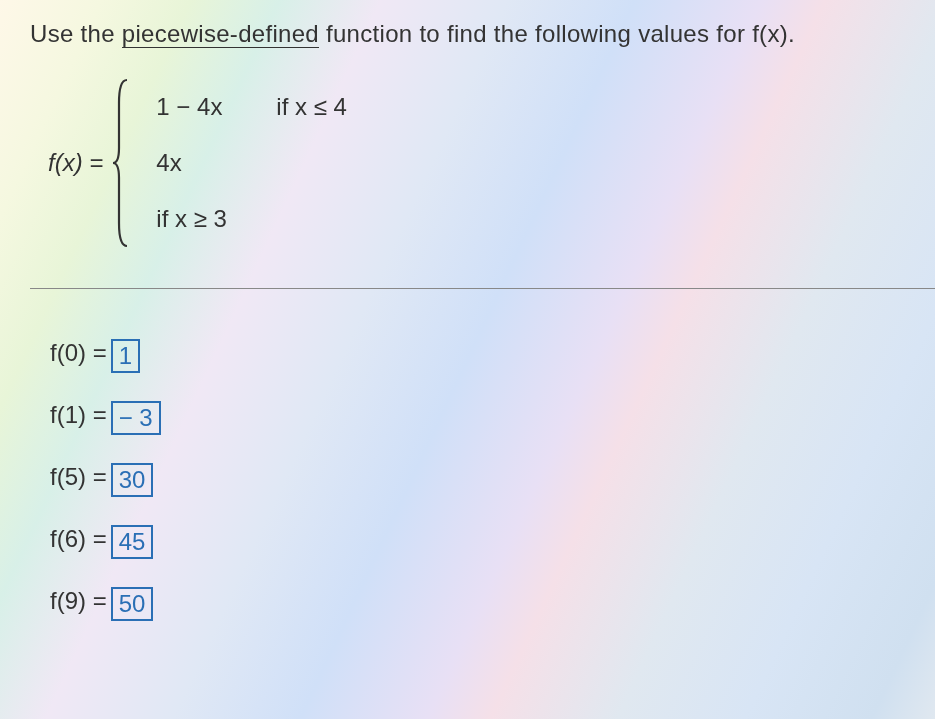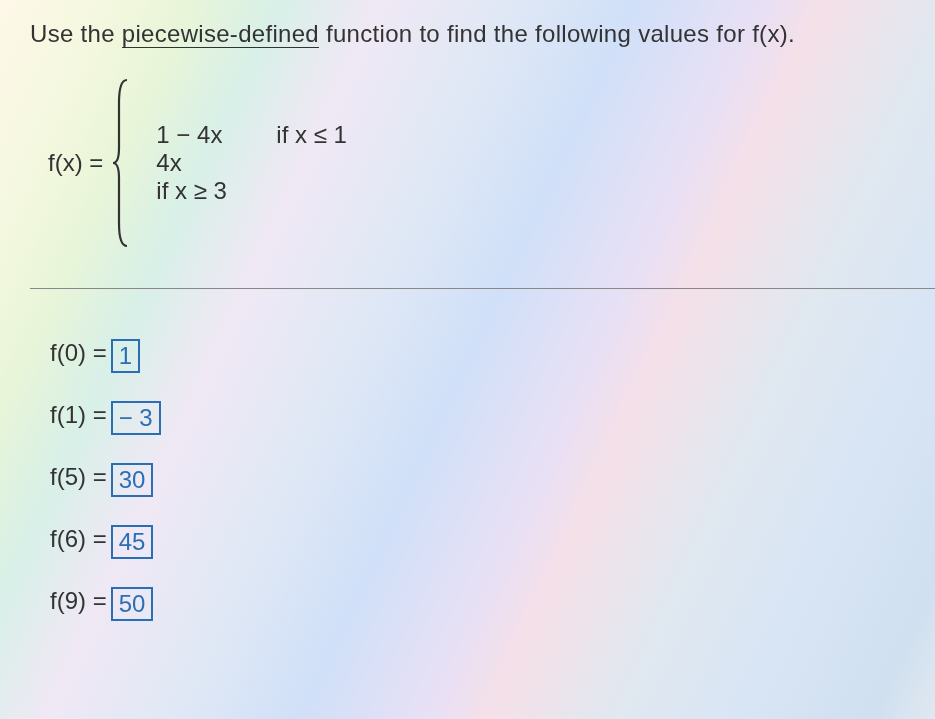--- a/index.html
+++ b/index.html
@@ -41,34 +41,36 @@
     .function-def {
       display: flex;
       align-items: center;
       margin-left: 18px;
       margin-bottom: 40px;
     }
     .fx-label {
       font-size: 24px;
       color: #333;
       margin-right: 8px;
+      font-style: italic;
     }
     .brace {
       width: 20px;
       height: 170px;
       position: relative;
       margin-right: 25px;
     }
     .brace svg {
       width: 100%;
       height: 100%;
     }
     .pieces {
       display: flex;
       flex-direction: column;
+      gap: 28px;
     }
     .piece-row {
       display: flex;
       align-items: center;
       font-size: 24px;
       color: #333;
     }
     .expr {
       width: 120px;
     }
@@ -114,21 +116,21 @@
   <div class="function-def">
     <div class="fx-label">f(x) =</div>
     <div class="brace">
       <svg viewBox="0 0 20 170" preserveAspectRatio="none">
         <path d="M 16 2 Q 8 2 8 25 L 8 70 Q 8 85 2 85 Q 8 85 8 100 L 8 145 Q 8 168 16 168" fill="none" stroke="#333" stroke-width="2.2"></path>
       </svg>
     </div>
     <div class="pieces">
       <div class="piece-row">
         <span class="expr">1 − 4x</span>
-        <span class="cond">if  x ≤ 1</span>
+        <span class="cond">if  x ≤ 4</span>
       </div>
       <div class="piece-row">
         <span class="expr">4x</span>
       </div>
       <div class="piece-row">
         <span class="cond">if  x ≥ 3</span>
       </div>
     </div>
   </div>
 

